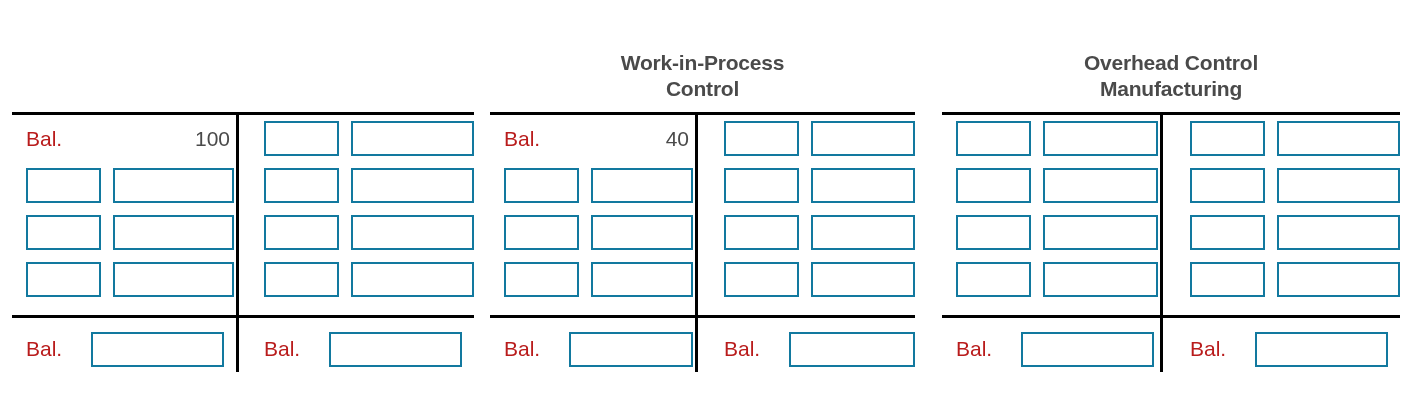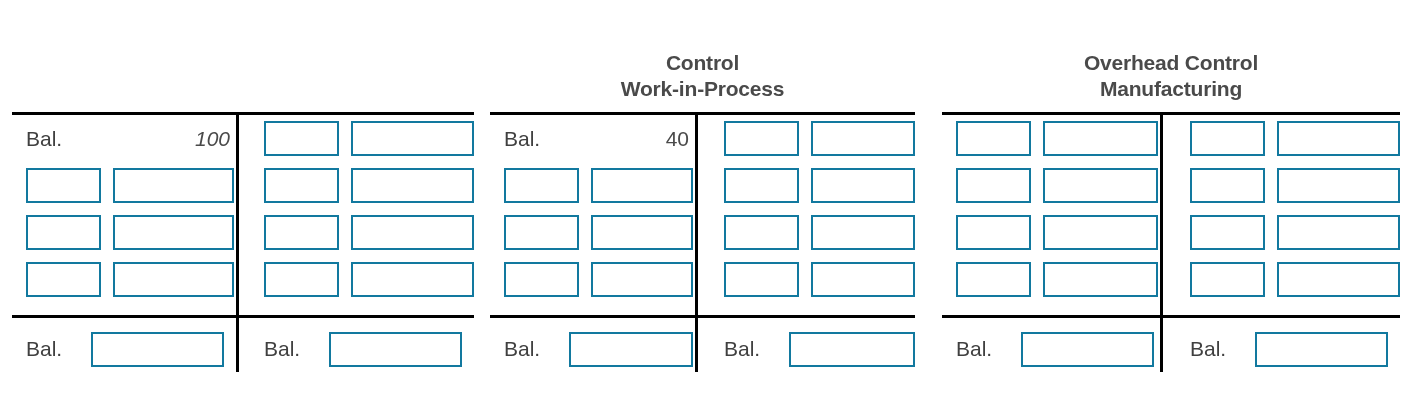--- a/index.html
+++ b/index.html
@@ -93,21 +93,21 @@
   }
 
   .row {
     display: flex;
     align-items: center;
     height: 47px;
     box-sizing: border-box;
   }
 
   .cell-label {
-    color: #404040;
+    color: #b91c1c;
     font-size: 21px;
     line-height: 24px;
     white-space: nowrap;
   }
   .cell-value {
     color: #4a4a4a;
     font-size: 21px;
     line-height: 24px;
     text-align: right;
     white-space: nowrap;
@@ -142,21 +142,21 @@
         <div class="acct-title-block acct-title">
           <span class="ttl-line">&nbsp;</span>
         </div>
       </div>
       <div class="t-top-rule"></div>
       <div class="t-bottom-rule"></div>
       <div class="t-stem" style="left: 224px;"></div>
       <div class="t-side" style="left: 0px; width: 222px;">
         <div class="row" style="padding-left: 14px; padding-right: 0px;">
           <span class="cell-label">Bal.</span>
-          <span class="cell-value" style="margin-left: auto; padding-right: 4px; font-style: italic;">100</span>
+          <span class="cell-value" style="margin-left: auto; padding-right: 4px;">100</span>
         </div>
         <div class="row" style="padding-left: 14px;">
           <div class="inp" style="width: 75px;"></div>
           <div class="inp" style="width: 121px; margin-left: 12px;"></div>
         </div>
         <div class="row" style="padding-left: 14px;">
           <div class="inp" style="width: 75px;"></div>
           <div class="inp" style="width: 121px; margin-left: 12px;"></div>
         </div>
         <div class="row" style="padding-left: 14px;">
@@ -187,22 +187,22 @@
         </div>
       </div>
       <div class="t-foot" style="left: 252px; width: 210px;">
         <span class="cell-label">Bal.</span>
         <div class="inp" style="width: 133px; margin-left: 29px;"></div>
       </div>
     </div>
     <div class="t-account" style="left: 490px; width: 425px;">
       <div class="title-zone">
         <div class="acct-title-block acct-title">
+          <span class="ttl-line">Work-in-Process</span>
           <span class="ttl-line">Control</span>
-          <span class="ttl-line">Work-in-Process</span>
         </div>
       </div>
       <div class="t-top-rule"></div>
       <div class="t-bottom-rule"></div>
       <div class="t-stem" style="left: 205px;"></div>
       <div class="t-side" style="left: 0px; width: 203px;">
         <div class="row" style="padding-left: 14px; padding-right: 0px;">
           <span class="cell-label">Bal.</span>
           <span class="cell-value" style="margin-left: auto; padding-right: 4px;">40</span>
         </div>

